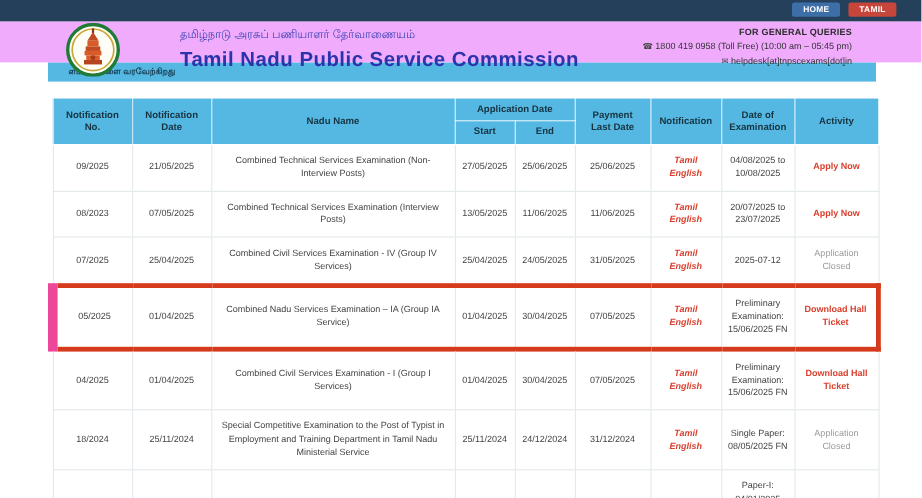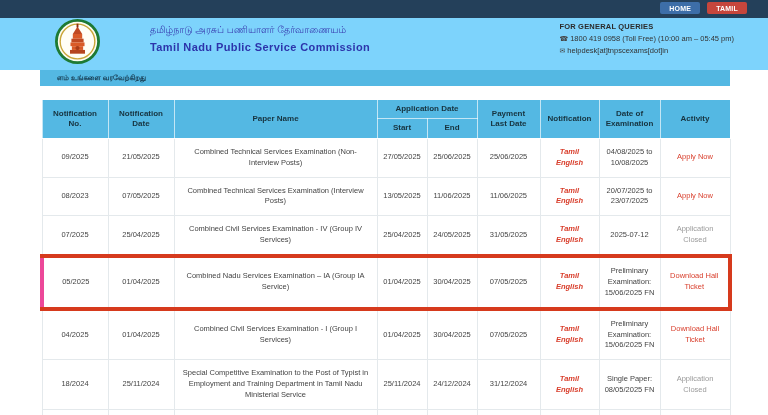--- a/index.html
+++ b/index.html
@@ -9,26 +9,26 @@
   
   .topbar { height:18px; background:#24405a; position:relative; }
   .topbar-buttons { position:absolute; right:21px; top:2px; display:flex; gap:7px; }
   .tb-btn { font-size:7px; font-weight:bold; color:#fff; padding:3px 9px 2px;
     border:none; border-radius:2px; cursor:pointer; letter-spacing:.2px;
     font-family:"Liberation Sans", sans-serif; }
   .tb-btn.home { background:#3d6ea8; }
   .tb-btn.tamil { background:#c6463c; }
 
   
-  .header { height:52px; position:relative; background:#7dd3fc; }
+  .header { height:34px; position:relative; background:#f0abfc; }
   .logo { position:absolute; left:55px; top:1px; width:45px; height:45px; }
   .titles { position:absolute; left:150px; top:6px; }
   .title-ta { font-size:9.5px; color:#3a40b2; margin-bottom:4px; }
-  .title-en { font-size:11px; font-weight:bold; color:#2c34ab; letter-spacing:.4px; }
-  .contact { position:absolute; right:34px; top:3px; 
+  .title-en { font-size:17px; font-weight:bold; color:#2c34ab; letter-spacing:.4px; }
+  .contact { position:absolute; right:58px; top:3px; text-align:right;
     font-size:7.5px; color:#333; line-height:1.6; }
   .contact .q-label { font-weight:bold; color:#2b2b2b; letter-spacing:.2px; }
   .contact .icon { font-size:7px; margin-right:2px; color:#444; }
 
   
   .marquee { margin:0 38px 0 40px; height:16px; background:#54b8e3;
     display:flex; align-items:center; }
   .marquee-text { font-size:7px; color:#16394e; padding-left:17px; font-weight:bold; }
 
   
@@ -37,25 +37,25 @@
     border:1px solid #d9e6ee; }
   thead th { background:#54b8e3; color:#17333f; font-size:8px; font-weight:bold;
     border:1px solid rgba(255,255,255,.65); padding:4px 3px; text-align:center;
     line-height:1.3; }
   tbody td { border:1px solid #e4e9ec; font-size:7.5px; color:#444;
     text-align:center; padding:8px 4px; line-height:1.45; white-space:pre-line;
     vertical-align:middle; background:#fff; }
   tbody td.post { text-align:center; padding-left:8px; padding-right:8px; }
   .lang-link { display:block; color:#d9402e; font-weight:bold; font-style:italic;
     text-decoration:none; cursor:pointer; }
-  .act-apply, .act-download { color:#d9402e; font-weight:normal; cursor:pointer;
+  .act-apply, .act-download { color:#d9402e; font-weight:bold; cursor:pointer;
     text-decoration:none; display:inline-block; }
   .act-closed { color:#9a9a9a; }
   tr.hl td { border-top:4px solid #d63a1d; border-bottom:4px solid #d63a1d; }
-  tr.hl td:first-child { border-left:4px solid #ec4899; }
+  tr.hl td:first-child { border-left:8px solid #ec4899; }
   tr.hl td:last-child { border-right:4px solid #d63a1d; }
 </style>
 </head>
 <body>
 
 <div class="topbar">
   <div class="topbar-buttons">
     <button class="tb-btn home">HOME</button>
     <button class="tb-btn tamil">TAMIL</button>
   </div>
@@ -108,21 +108,21 @@
       <col style="width:59px">
         <col style="width:61px">
         <col style="width:70px">
     </colgroup>
     <thead>
       <tr>
         <th rowspan="2" style="white-space:pre-line">Notification
 No.</th>
         <th rowspan="2" style="white-space:pre-line">Notification
 Date</th>
-        <th rowspan="2">Paper Name</th>
+        <th rowspan="2">Nadu Name</th>
         <th colspan="2">Application Date</th>
         <th rowspan="2" style="white-space:pre-line">Payment
 Last Date</th>
         <th rowspan="2">Notification</th>
         <th rowspan="2" style="white-space:pre-line">Date of
 Examination</th>
         <th rowspan="2">Activity</th>
       </tr>
       <tr>
         <th>Start</th>

